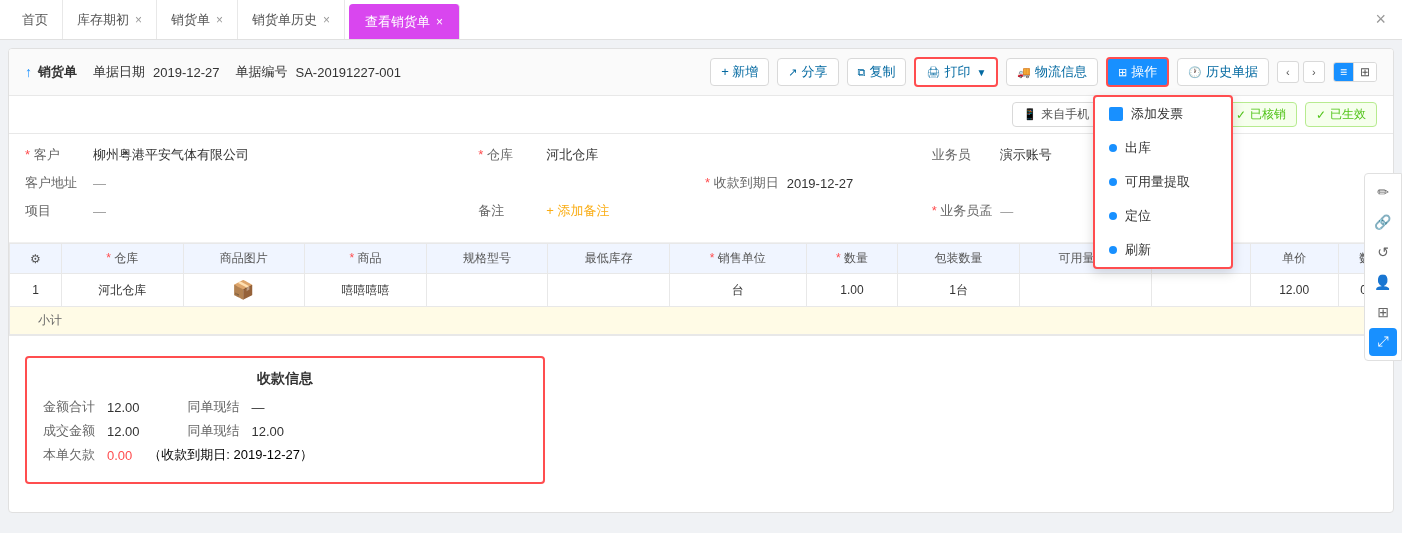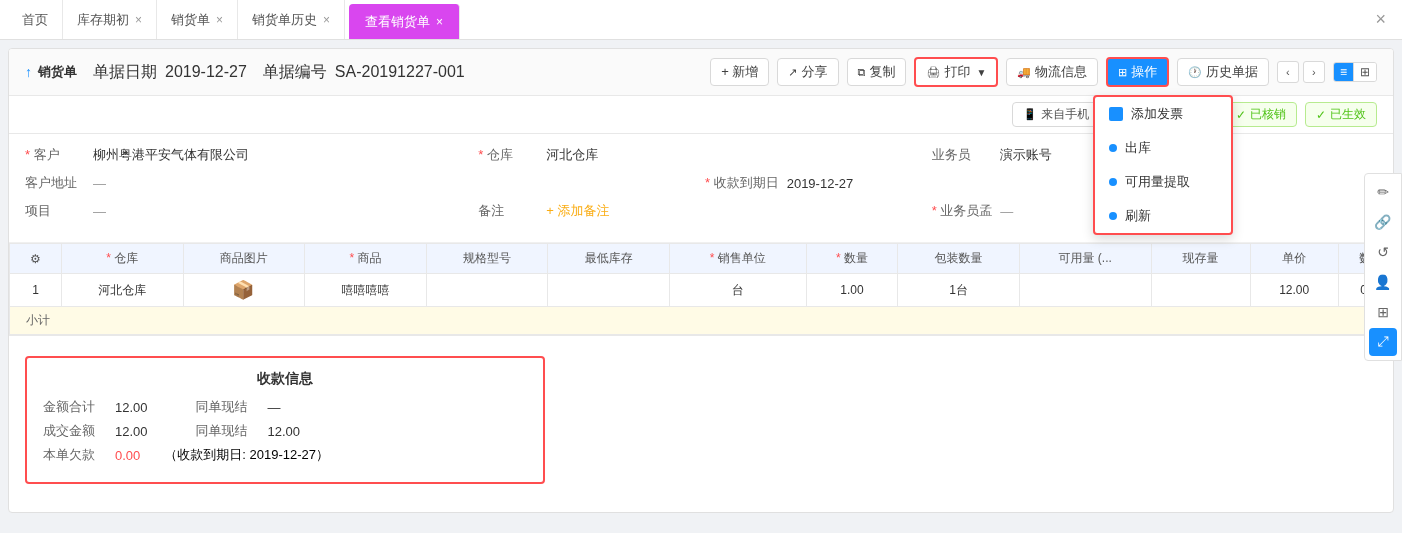--- a/index.html
+++ b/index.html
@@ -35,31 +35,31 @@
     
     .doc-header {
       display: flex; align-items: center; padding: 8px 16px;
       border-bottom: 1px solid #e8e8e8; background: #fafafa;
       gap: 16px; position: relative;
     }
     .doc-title {
       display: flex; align-items: center; gap: 6px; font-weight: bold; color: #333;
     }
     .doc-title-icon { color: #1890ff; font-size: 14px; }
-    .doc-meta { display: flex; align-items: center; gap: 8px; color: #666; font-size: 16px; }
+    .doc-meta { display: flex; align-items: center; gap: 8px; color: #666; font-size: 13px; }
     .doc-meta span { color: #333; }
 
     
     .toolbar {
       display: flex; align-items: center; margin-left: auto; gap: 8px;
     }
     .toolbar-btn {
       display: flex; align-items: center; gap: 4px; padding: 4px 10px;
       border: 1px solid #d9d9d9; border-radius: 4px; cursor: pointer;
-      background: #fff; color: #404040; font-size: 13px; white-space: nowrap;
+      background: #fff; color: #0369a1; font-size: 13px; white-space: nowrap;
     }
     .toolbar-btn.active-tab-btn {
       background: #1890ff; color: #fff; border-color: #1890ff;
     }
 
     
     .status-bar {
       display: flex; align-items: center; padding: 6px 16px;
       border-bottom: 1px solid #e8e8e8; gap: 8px; background: #fff;
     }
@@ -114,21 +114,21 @@
 
     
     .payment-box {
       margin: 12px 16px; border: 2px solid #ff4d4f; border-radius: 4px;
       padding: 12px 16px; display: inline-block; min-width: 520px;
     }
     .payment-title { font-weight: bold; margin-bottom: 10px; font-size: 14px; text-align: center; }
     .payment-row {
       display: flex; gap: 48px; margin-bottom: 6px;
     }
-    .payment-field { display: flex; gap: 20px; align-items: center; }
+    .payment-field { display: flex; gap: 12px; align-items: center; }
     .payment-label { color: #666; }
     .payment-value { color: #333; font-weight: 500; }
     .payment-value.red { color: #ff4d4f; }
 
     
     .right-sidebar {
       position: fixed; right: 0; top: 50%; transform: translateY(-50%);
       display: flex; flex-direction: column; gap: 2px;
       background: #fff; border: 1px solid #e0e0e0; border-radius: 4px 0 0 4px;
       padding: 4px;
@@ -266,20 +266,24 @@
           <span class="icon-square" style="width:14px;height:14px;background:#1890ff;border-radius:2px;display:inline-block;"></span>
           <span>添加发票</span>
         </div>
         <div class="dropdown-item">
           <span class="dot blue" style="width:8px;height:8px;border-radius:50%;background:#1890ff;display:inline-block;"></span>
           <span>出库</span>
         </div>
         <div class="dropdown-item">
           <span class="dot blue" style="width:8px;height:8px;border-radius:50%;background:#1890ff;display:inline-block;"></span>
           <span>可用量提取</span>
+        </div>
+        <div class="dropdown-item">
+          <span class="dot blue" style="width:8px;height:8px;border-radius:50%;background:#1890ff;display:inline-block;"></span>
+          <span>定位</span>
         </div>
         <div class="dropdown-item">
           <span class="dot blue" style="width:8px;height:8px;border-radius:50%;background:#1890ff;display:inline-block;"></span>
           <span>刷新</span>
         </div>
       </div>
     </div>
   </div>
 
   <div class="status-bar">
@@ -375,21 +379,21 @@
           <td></td>
           <td>台</td>
           <td>1.00</td>
           <td>1台</td>
           <td></td>
           <td></td>
           <td>12.00</td>
           <td>0.</td>
         </tr>
         <tr class="subtotal">
-          <td colspan="13" style="text-align:left; padding-left:16px;">小计</td>
+          <td colspan="13" style="text-align:left; padding-left:28px;">小计</td>
         </tr>
       </tbody>
     </table>
   </div>
 
   <div style="padding: 8px 0 16px 0;">
     <div class="payment-box" style="border: 2px solid #ff4d4f;">
       <div class="payment-title">收款信息</div>
       <div class="payment-row">
         <div class="payment-field">

